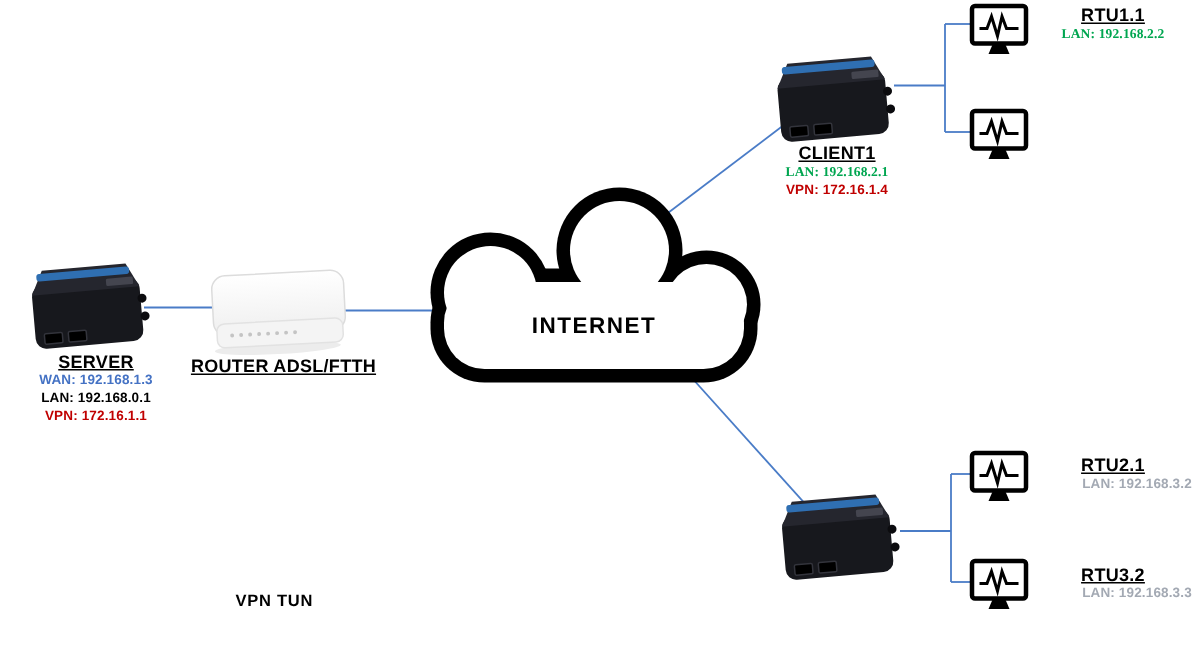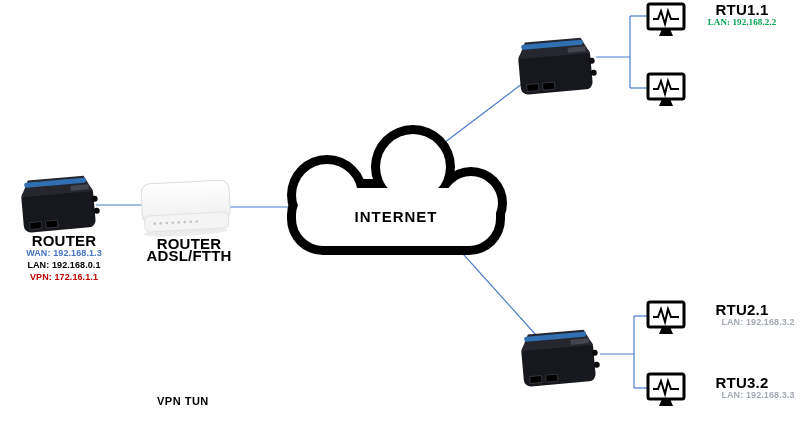--- a/index.html
+++ b/index.html
@@ -4,21 +4,21 @@
 <style>
   html,body{margin:0;padding:0;background:#fff;}
   .stage{position:relative;width:800px;height:438px;background:#ffffff;overflow:hidden;
          font-family:"Liberation Sans",sans-serif;}
   .abs{position:absolute;}
   svg{display:block;}
   .links{left:0;top:0;z-index:0;}
   .cloud{left:283px;top:121px;z-index:1;}
   .device{z-index:2;}
   .lbl{z-index:3;text-align:center;font-weight:bold;color:#000;}
-  .lbl .t{font-size:15px;line-height:12px;letter-spacing:.2px;}
+  .lbl .t{font-size:12px;line-height:12px;letter-spacing:.2px;text-decoration:underline;}
   .lbl .ip{font-size:9px;line-height:12px;letter-spacing:.1px;}
   .c-blue{color:#4472C4;}
   .c-green{color:#00A650;font-family:Liberation Serif, serif;}
   .c-red{color:#C00000;}
   .c-gray{color:#A3A9B3;padding-left:32px;}
   .c-black{color:#000000;}
   .vpn-tun{left:157px;top:395px;font-size:11px;font-weight:bold;letter-spacing:.5px;z-index:3;}
   .cloud-text{font-family:"Liberation Sans",sans-serif;font-weight:bold;font-size:15px;
               letter-spacing:1px;fill:#000;}
 </style>
@@ -154,30 +154,35 @@
   </div>
   <div class="abs device" style="left:646px;top:372px;">
     <svg width="40" height="38" viewBox="0 0 40 38">
       <rect x="2" y="2" width="36" height="25" rx="2" fill="#fff" stroke="#000" stroke-width="3"></rect>
       <polyline points="7,17 12,17 15,9 19,22 22,9 25,17 33,17" fill="none" stroke="#000" stroke-width="2"></polyline>
       <polygon points="16,27 24,27 27,34 13,34" fill="#000"></polygon>
     </svg>
   </div>
 
   <div class="abs lbl" style="left:8px;top:235px;width:112px;">
-    <div class="t">ROUTER</div>
+    <div class="t">SERVER</div>
     <div class="ip c-blue">WAN: 192.168.1.3</div>
     <div class="ip c-black">LAN: 192.168.0.1</div>
     <div class="ip c-red">VPN: 172.16.1.1</div>
   </div>
 
   <div class="abs lbl" style="left:122px;top:238px;width:134px;">
     <div class="t">ROUTER ADSL/FTTH</div>
   </div>
 
+  <div class="abs lbl" style="left:502px;top:96px;width:112px;">
+    <div class="t">CLIENT1</div>
+    <div class="ip c-green">LAN: 192.168.2.1</div>
+    <div class="ip c-red">VPN: 172.16.1.4</div>
+  </div>
 
 
   <div class="abs lbl" style="left:684px;top:4px;width:116px;">
     <div class="t">RTU1.1</div>
     <div class="ip c-green">LAN: 192.168.2.2</div>
   </div>
 
 
   <div class="abs lbl" style="left:684px;top:304px;width:116px;">
     <div class="t">RTU2.1</div>

